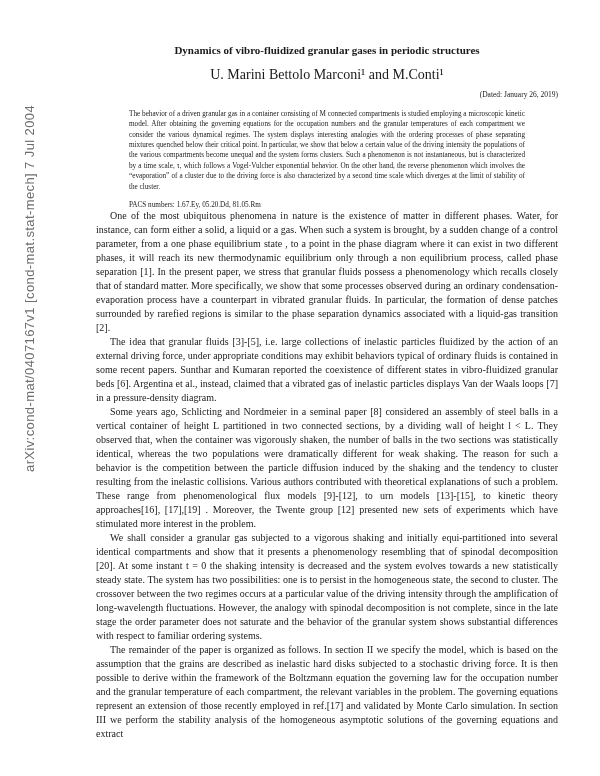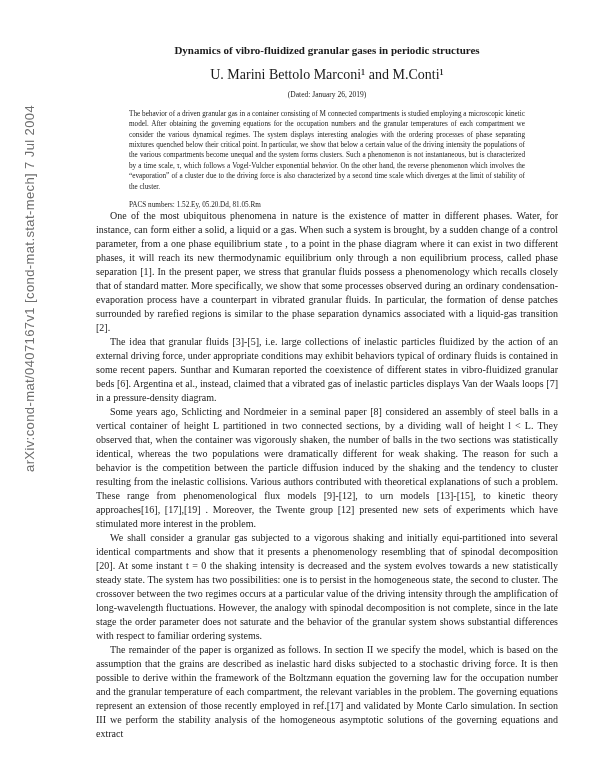--- a/index.html
+++ b/index.html
@@ -45,21 +45,21 @@
   .affiliation {
     font-size: 7.5px;
     font-style: italic;
     text-align: center;
     width: 400px;
     margin: 0 auto 3px auto;
     line-height: 1.38;
   }
   .date {
     font-size: 7.5px;
-    text-align: center;
+    text-align: right;
     margin-bottom: 10px;
   }
   .abstract {
     width: 396px;
     margin: 0 auto;
     font-size: 7.2px;
     line-height: 1.44;
     text-align: justify;
   }
   .pacs {
@@ -93,21 +93,21 @@
 
     <h1 class="title">Dynamics of vibro-fluidized granular gases in periodic structures</h1>
 
     <div class="authors">U. Marini Bettolo Marconi¹ and M.Conti¹</div>
 
 
     <div class="date">(Dated: January 26, 2019)</div>
 
     <div class="abstract">The behavior of a driven granular gas in a container consisting of M connected compartments is studied employing a microscopic kinetic model. After obtaining the governing equations for the occupation numbers and the granular temperatures of each compartment we consider the various dynamical regimes. The system displays interesting analogies with the ordering processes of phase separating mixtures quenched below their critical point. In particular, we show that below a certain value of the driving intensity the populations of the various compartments become unequal and the system forms clusters. Such a phenomenon is not instantaneous, but is characterized by a time scale, τ, which follows a Vogel-Vulcher exponential behavior. On the other hand, the reverse phenomenon which involves the “evaporation” of a cluster due to the driving force is also characterized by a second time scale which diverges at the limit of stability of the cluster.</div>
 
-    <div class="pacs">PACS numbers: 1.52.Ey, 05.20.Dd, 81.05.Rm</div>
+    <div class="pacs">PACS numbers: 1.67.Ey, 05.20.Dd, 81.05.Rm</div>
 
 
     <p class="body-par">One of the most ubiquitous phenomena in nature is the existence of matter in different phases. Water, for instance, can form either a solid, a liquid or a gas. When such a system is brought, by a sudden change of a control parameter, from a one phase equilibrium state , to a point in the phase diagram where it can exist in two different phases, it will reach its new thermodynamic equilibrium only through a non equilibrium process, called phase separation [1]. In the present paper, we stress that granular fluids possess a phenomenology which recalls closely that of standard matter. More specifically, we show that some processes observed during an ordinary condensation-evaporation process have a counterpart in vibrated granular fluids. In particular, the formation of dense patches surrounded by rarefied regions is similar to the phase separation dynamics associated with a liquid-gas transition [2].</p>
 
     <p class="body-par">The idea that granular fluids [3]-[5], i.e. large collections of inelastic particles fluidized by the action of an external driving force, under appropriate conditions may exhibit behaviors typical of ordinary fluids is contained in some recent papers. Sunthar and Kumaran reported the coexistence of different states in vibro-fluidized granular beds [6]. Argentina et al., instead, claimed that a vibrated gas of inelastic particles displays Van der Waals loops [7] in a pressure-density diagram.</p>
 
     <p class="body-par">Some years ago, Schlicting and Nordmeier in a seminal paper [8] considered an assembly of steel balls in a vertical container of height L partitioned in two connected sections, by a dividing wall of height l &lt; L. They observed that, when the container was vigorously shaken, the number of balls in the two sections was statistically identical, whereas the two populations were dramatically different for weak shaking. The reason for such a behavior is the competition between the particle diffusion induced by the shaking and the tendency to cluster resulting from the inelastic collisions. Various authors contributed with theoretical explanations of such a problem. These range from phenomenological flux models [9]-[12], to urn models [13]-[15], to kinetic theory approaches[16], [17],[19] . Moreover, the Twente group [12] presented new sets of experiments which have stimulated more interest in the problem.</p>
 
     <p class="body-par">We shall consider a granular gas subjected to a vigorous shaking and initially equi-partitioned into several identical compartments and show that it presents a phenomenology resembling that of spinodal decomposition [20]. At some instant t = 0 the shaking intensity is decreased and the system evolves towards a new statistically steady state. The system has two possibilities: one is to persist in the homogeneous state, the second to cluster. The crossover between the two regimes occurs at a particular value of the driving intensity through the amplification of long-wavelength fluctuations. However, the analogy with spinodal decomposition is not complete, since in the late stage the order parameter does not saturate and the behavior of the granular system shows substantial differences with respect to familiar ordering systems.</p>
 

